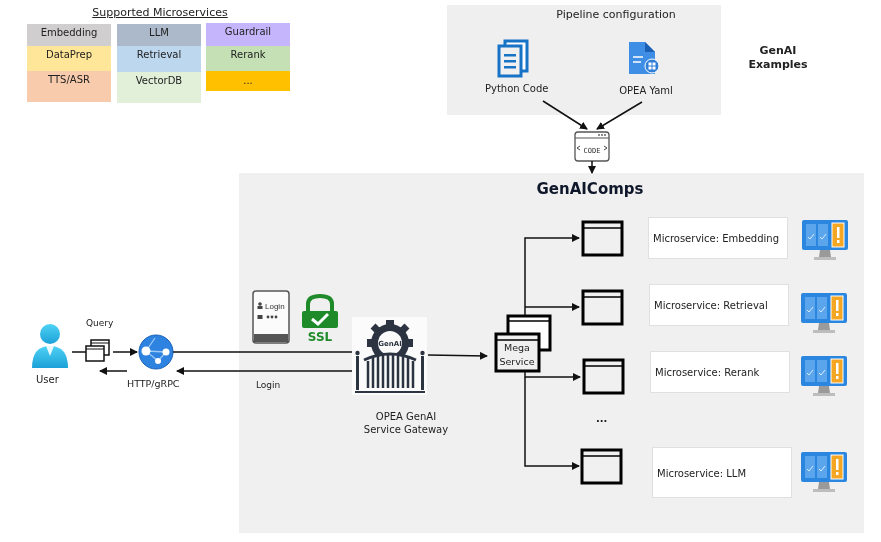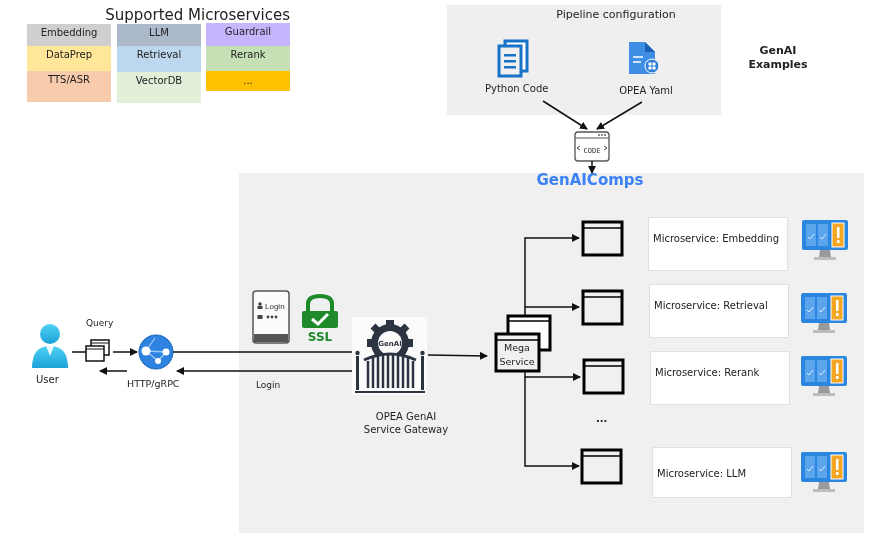--- a/index.html
+++ b/index.html
@@ -2,34 +2,34 @@
 <html><head>
   <meta charset="utf-8">
   <style>
     html, body { margin: 0; padding: 0; background: #ffffff; }
     body { width: 881px; height: 542px; position: relative; overflow: hidden;
            font-family: "DejaVu Sans", "Liberation Sans", sans-serif; color: #222; }
     .abs { position: absolute; }
     .txt { font-size: 10px; color: #222; white-space: nowrap; }
 
     
-    .legend-title { left: 30px; top: 6px; width: 260px; text-align: right; font-size: 15px; }
+    .legend-title { left: 30px; top: 6px; width: 260px; text-align: center; font-size: 11px; text-decoration: underline; }
     .chip { position: absolute; width: 84px; height: 31px; font-size: 10px; text-align: center;
             line-height: 17px; color: #222; }
 
     
     .pipeline { left: 447px; top: 5px; width: 274px; height: 110px; background: #efefef; }
     .pipeline-title { left: 447px; top: 8px; width: 274px; text-align: center; font-size: 11px; padding-left: 32px; }
     .examples { left: 738px; top: 44px; width: 80px; text-align: center; font-size: 11px; font-weight: bold; line-height: 14px; }
 
     
     .comps { left: 239px; top: 173px; width: 625px; height: 360px; background: #f0f0f0; }
-    .comps-title { left: 530px; top: 171px; width: 120px; text-align: center; font-size: 15px; font-weight: bold; color: #3b82f6; }
-
-    .ms-box { position: absolute; background: #fff; border: 1px solid #e0e0e0; width: 140px; height: 54px;
+    .comps-title { left: 530px; top: 180px; width: 120px; text-align: center; font-size: 15px; font-weight: bold; color: #0f172a; }
+
+    .ms-box { position: absolute; background: #fff; border: 1px solid #e0e0e0; width: 140px; height: 42px;
               font-size: 10px; line-height: 42px; padding-left: 4px; box-sizing: border-box; white-space: nowrap; }
 
     svg { position: absolute; left: 0; top: 0; }
   </style>
 </head>
 <body>
 
 <div class="abs legend-title">Supported Microservices</div>
 <div class="chip" style="left:27px;top:24px;background:#d0cece">Embedding</div>
 <div class="chip" style="left:117px;top:24px;background:#acb9ca">LLM</div>

